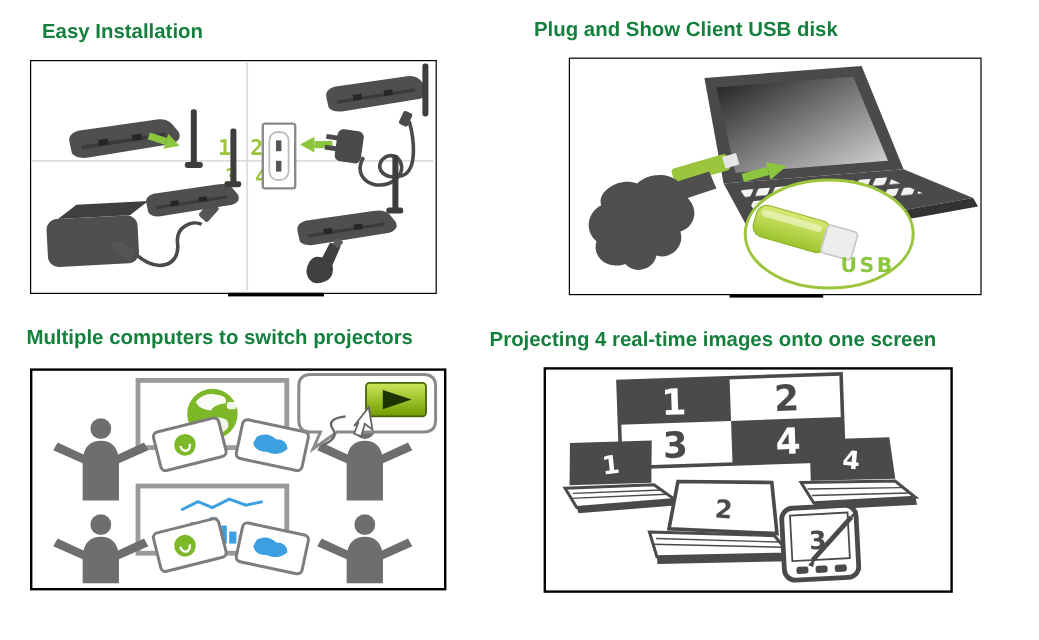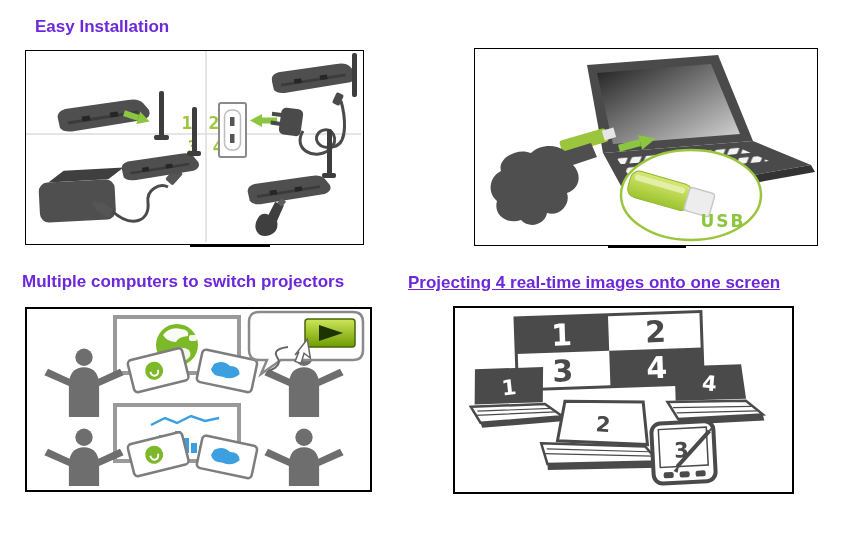--- a/index.html
+++ b/index.html
@@ -1,22 +1,22 @@
 <!DOCTYPE html>
 <html><head>
 <meta charset="utf-8">
 <style>
   html,body{margin:0;padding:0;background:#fff;}
   .canvas{position:relative;width:866px;height:533px;background:#ffffff;overflow:hidden;
           font-family:"Liberation Sans",sans-serif;}
-  .panel-title{position:absolute;font-weight:bold;font-size:17px;color:#6d28d9;white-space:nowrap;}
+  .panel-title{position:absolute;font-weight:bold;font-size:17px;color:#15803d;white-space:nowrap;}
   #title-1{left:35px;top:17px;}
   #title-2{left:445px;top:15px;}
   #title-3{left:22px;top:272px;}
-  #title-4{left:408px;top:273px;text-decoration:underline;}
+  #title-4{left:408px;top:273px;}
   .imgbox{position:absolute;background:#fff;border:1px solid #000;}
   #box-1{left:25px;top:50px;width:337px;height:193px;}
   #box-2{left:446px;top:48px;width:342px;height:196px;margin-left:28px;}
   #box-3{left:25px;top:307px;width:343px;height:181px;border-width:2px;}
   #box-4{left:453px;top:306px;width:337px;height:184px;border-width:2px;}
   .shadow-mark{position:absolute;height:3px;background:#000;}
   #mark-1{left:190px;top:244px;width:80px;}
   #mark-2{left:608px;top:245px;width:78px;}
   svg{display:block;}
   text{font-family:"DejaVu Sans",sans-serif;}
@@ -114,20 +114,21 @@
         </g>
         <g transform="translate(226,158) rotate(-12)">
           <path d="M4,10 Q-2,16 0,23 Q3,31 13,29 Q22,27 22,17 L32,3 L24,-2 L15,9 Q9,5 4,10 Z" fill="#3f3f3f"></path>
           <rect x="27" y="-3" width="7" height="6" rx="1" fill="#5c5c5c" transform="rotate(-35 30 0)"></rect>
         </g>
       </g>
     </svg>
   </div>
   <div class="shadow-mark" id="mark-1"></div>
 
+  <div class="panel-title" id="title-2">Plug and Show Client USB disk</div>
 
   <div class="imgbox" id="box-2">
     <svg width="340" height="194" viewBox="0 0 340 194">
       <defs>
         <linearGradient id="scr" x1="0" y1="0" x2="1" y2="1">
           <stop offset="0" stop-color="#1e1e1e"></stop>
             <stop offset="1" stop-color="#d9d9d9"></stop>
         </linearGradient>
         <linearGradient id="usbg" x1="0" y1="0" x2="0" y2="1">
           <stop offset="0" stop-color="#d8e873"></stop>

